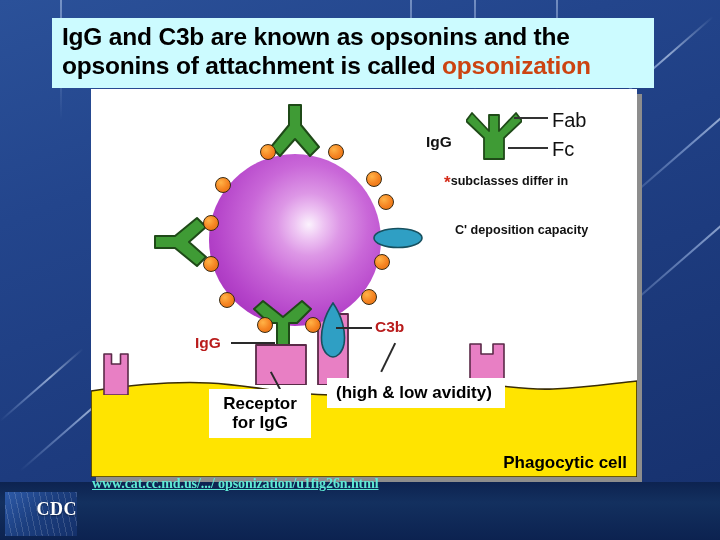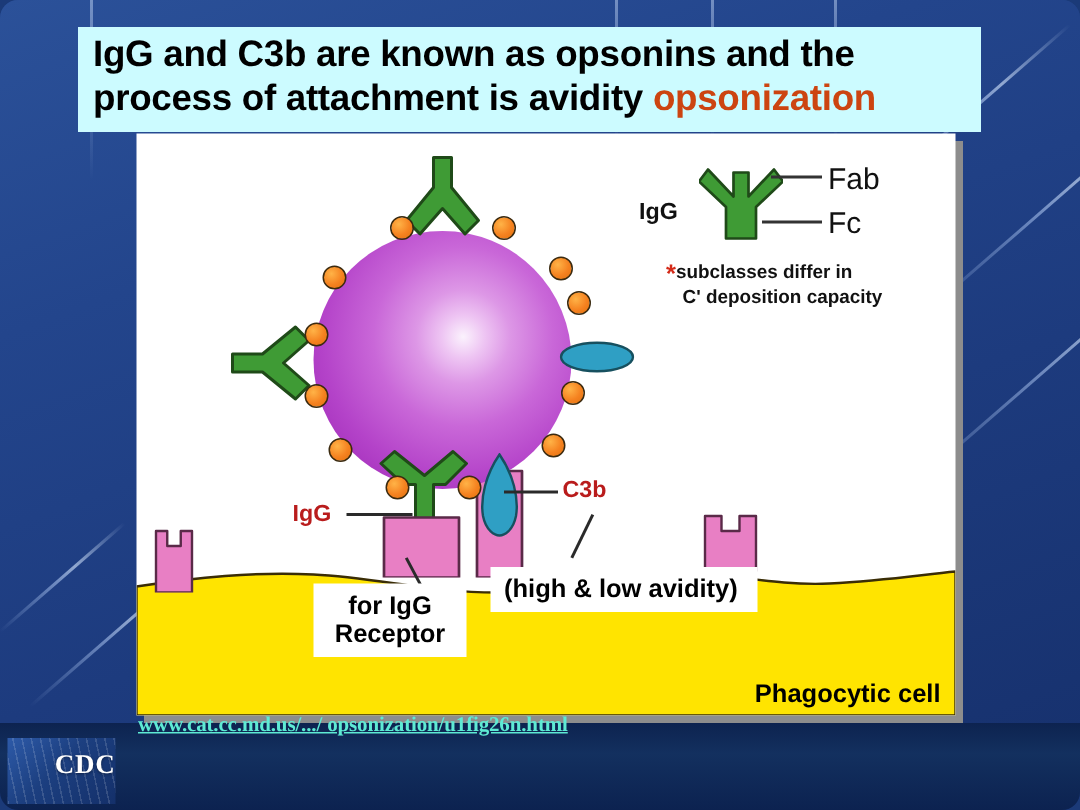--- a/index.html
+++ b/index.html
@@ -7,21 +7,20 @@
     padding: 0;
     background: #1b3a78;
   }
   #slide {
     position: relative;
     width: 720px;
     height: 540px;
     overflow: hidden;
     font-family: "Liberation Sans", sans-serif;
     background: #1f4288;
-    border-radius: 12px;
   }
   
   .bg-base {
     position: absolute;
     inset: 0;
     background:
       linear-gradient(160deg, #2b5199 0%, #23458c 28%, #1d3b7e 60%, #16306c 100%);
   }
   .bg-streak {
     position: absolute;
@@ -173,21 +172,21 @@
     line-height: 1.35;
   }
   .footnote .star {
     color: #d42a18;
     font-size: 17px;
     font-weight: bold;
     line-height: 0;
     position: relative;
     top: 3px;
   }
-  .footnote-l2 { padding-left: 11px; }
+  .footnote-l2 { padding-left: 11px; margin-top: 32px; }
 
   
   .diag-label {
     position: absolute;
     font-size: 15.5px;
     font-weight: bold;
     color: #b91c1c;
     z-index: 8;
   }
 
@@ -294,21 +293,21 @@
   <div class="bg-streak" style="left:20px; top:470px; width:150px; transform:rotate(-41deg);"></div>
   <div class="bg-streak" style="left:0px; top:420px; width:110px; transform:rotate(-41deg);"></div>
   <div class="bg-vstreak" style="left:410px;"></div>
   <div class="bg-vstreak" style="left:474px;"></div>
   <div class="bg-vstreak" style="left:556px;"></div>
   <div class="bg-vstreak" style="left:60px; height:120px;"></div>
   <div class="bg-bottomband"></div>
 
   <div class="title-box">
     <div class="title-line">IgG and C3b are known as opsonins and the</div>
-    <div class="title-line"><span>process of attachment is avidity </span><span class="hl-orange">opsonization</span></div>
+    <div class="title-line"><span>opsonins of attachment is called </span><span class="hl-orange">opsonization</span></div>
   </div>
 
   <div class="figure-shadow"></div>
   <div class="figure">
 
     <div class="cell">
       <svg width="546" height="108" viewBox="0 0 546 108">
         <path d="M0,22 C40,16 78,12 118,14 C160,16 196,26 240,26 C284,26 300,14 340,12 C384,10 420,22 462,20 C500,18 524,14 546,12 L546,108 L0,108 Z" fill="#ffe400" stroke="#3a2d06" stroke-width="1.6"></path>
       </svg>
     </div>
@@ -402,22 +401,22 @@
         <span class="legend-fc">Fc</span>
       </div>
       <div class="footnote">
         <span class="star">*</span><span>subclasses differ in</span>
         <div class="footnote-l2">C' deposition capacity</div>
       </div>
     </div>
 
     <div class="pointer-line" style="left:180px; top:282px; width:34px; transform:rotate(62deg);"></div>
     <div class="callout" style="left:118px; top:300px; width:102px;">
+      <div>Receptor</div>
       <div>for IgG</div>
-      <div>Receptor</div>
     </div>
 
     <div class="pointer-line" style="left:290px; top:282px; width:32px; transform:rotate(-64deg);"></div>
     <div class="callout left-al" style="left:236px; top:289px; width:178px;">
       <div>(high &amp; low avidity)</div>
     </div>
 
     <div class="cell-name">Phagocytic cell</div>
   </div>
 

